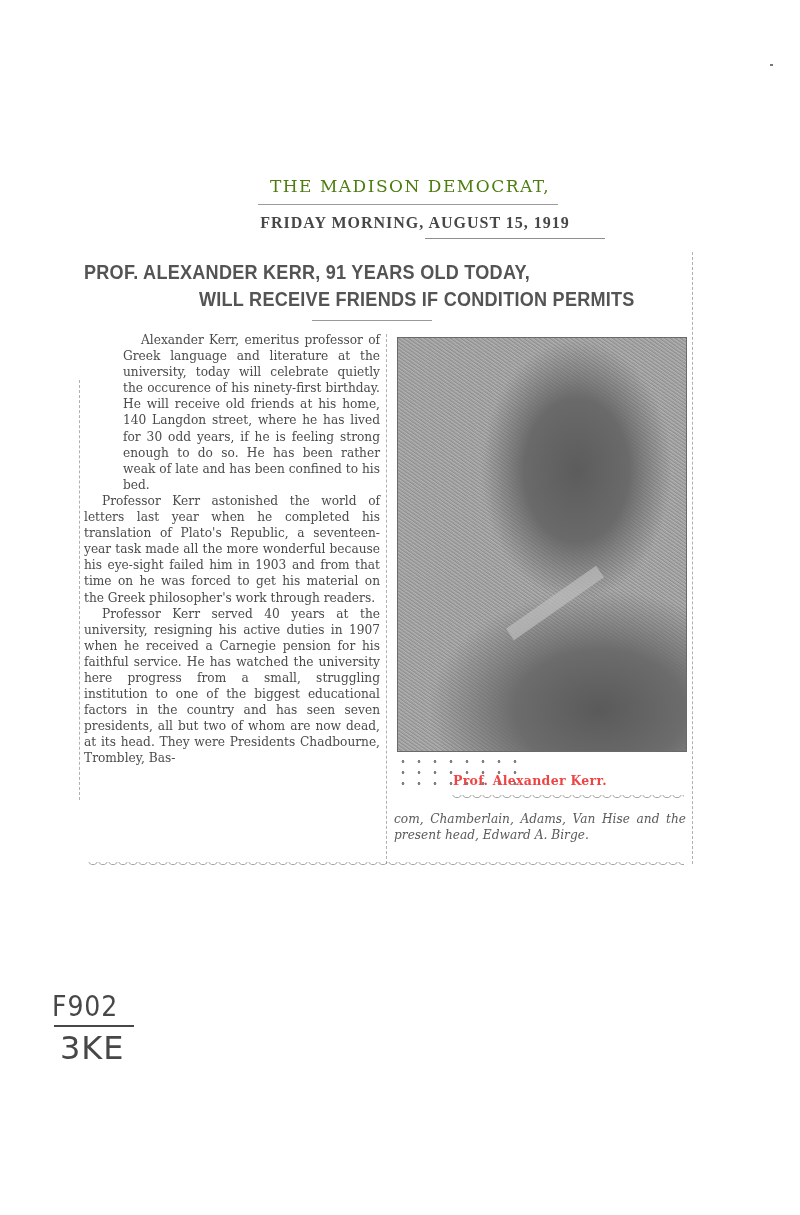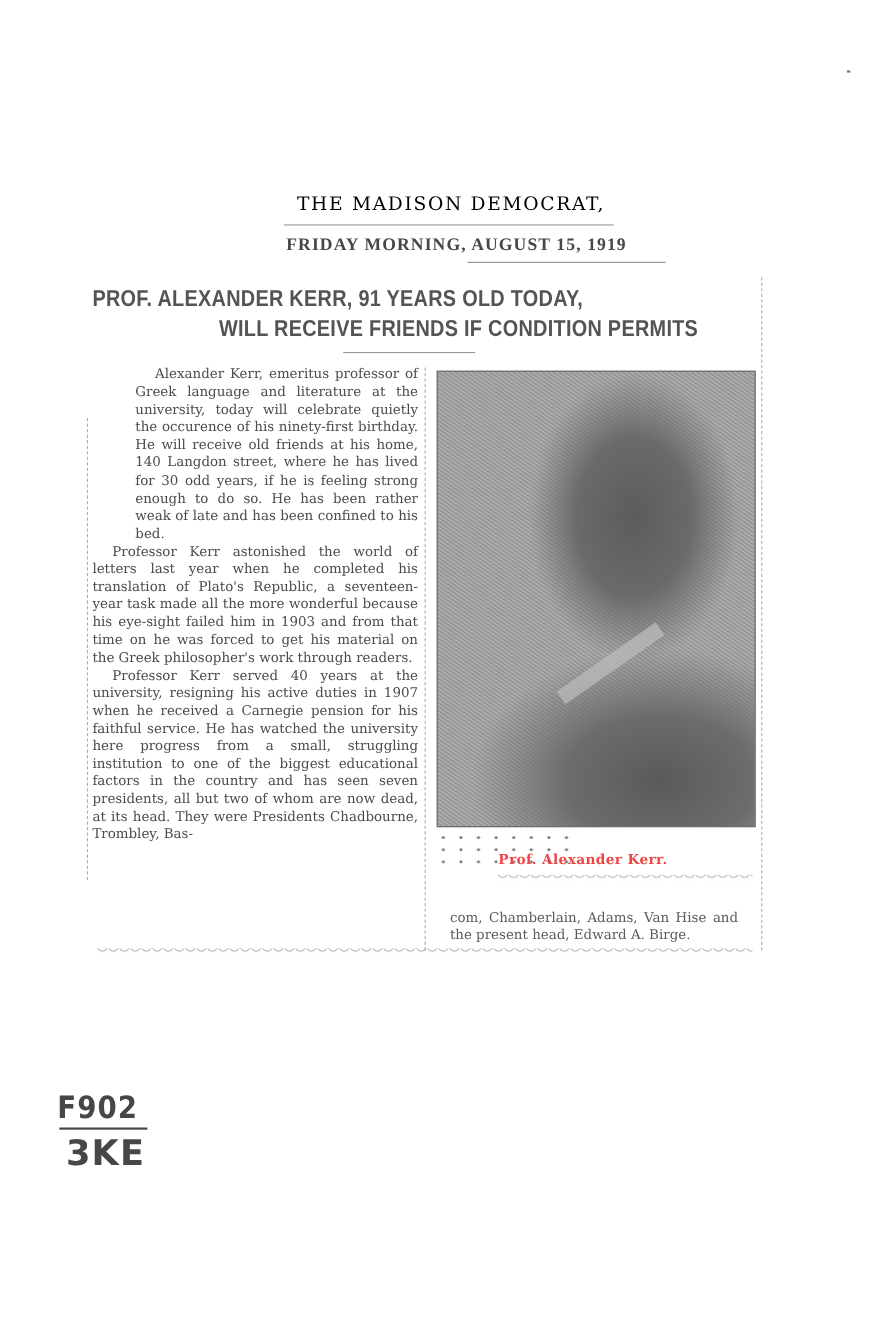--- a/index.html
+++ b/index.html
@@ -1,18 +1,18 @@
 <!DOCTYPE html>
 <html><head>
 <meta charset="utf-8">
 <style>
   html, body { margin: 0; padding: 0; background: #ffffff; }
   body { width: 800px; height: 1215px; position: relative; overflow: hidden; font-family: "DejaVu Serif", serif; color: #3a3a3a; }
   .abs { position: absolute; }
-  .masthead { left: 200px; top: 176px; width: 420px; text-align: center; font-family: "DejaVu Serif", serif; font-size: 17px; letter-spacing: 1.5px; color: #000000; }
+  .masthead { left: 200px; top: 176px; width: 420px; text-align: center; font-family: "DejaVu Serif", serif; font-size: 17px; letter-spacing: 1.5px; color: #4d7c0f; }
   .rule1 { left: 258px; top: 204px; width: 300px; height: 0; border-top: 1px solid #9a9a9a; }
   .dateline { left: 220px; top: 214px; width: 390px; text-align: center; font-family: Liberation Serif, serif; font-weight: bold; font-size: 16px; letter-spacing: 1px; color: #474747; }
   .rule2 { left: 425px; top: 238px; width: 180px; border-top: 1px solid #8e8e8e; }
   .headline { font-family: "Liberation Sans", sans-serif; font-weight: bold; font-size: 21px; color: #545454; transform: scaleX(0.86); transform-origin: left top; white-space: nowrap; letter-spacing: 0.3px; }
   .hl1 { left: 84px; top: 260px; }
   .hl2 { left: 199px; top: 287px; }
   .rule3 { left: 312px; top: 320px; width: 120px; border-top: 1px solid #999; }
   .vline { width: 0; border-left: 1px dashed #b0b0b0; }
   .col1 { left: 84px; top: 332px; width: 296px; font-family: "DejaVu Serif", serif; font-size: 12.2px; line-height: 16.1px; text-align: justify; color: #4b4b4b; }
   .col1 p { margin: 0; text-indent: 18px; }
@@ -23,22 +23,22 @@
       radial-gradient(ellipse 170px 120px at 70% 90%, #5a5a5a 0%, #6c6c6c 50%, rgba(120,120,120,0) 100%),
       repeating-linear-gradient(35deg, #9a9a9a 0px, #b5b5b5 1px, #8c8c8c 2px, #a8a8a8 3px),
       #9e9e9e; }
   .photo .collar { position: absolute; left: 150px; top: 210px; width: 14px; height: 110px; background: rgba(190,190,190,0.7); transform: rotate(55deg); }
   .caption { left: 453px; top: 773px; font-family: "DejaVu Serif", serif; font-weight: bold; font-size: 12.5px; color: #ef4444; letter-spacing: 0.3px; }
   .dots { left: 395px; top: 756px; width: 130px; height: 32px;
     background-image: radial-gradient(circle, #555 1.3px, transparent 1.6px);
     background-size: 16px 11px; opacity: 0.75; }
   .wavy { height: 6px; background-image: radial-gradient(circle at 5px -2px, transparent 4px, #8a8a8a 4.5px, transparent 5.5px); background-size: 10px 6px; opacity: 0.8; }
   .col2 { left: 394px; top: 811px; width: 292px; font-family: "DejaVu Serif", serif; font-size: 12.2px; line-height: 16.1px; text-align: justify; color: #5a5a5a; }
-  .col2 p { margin: 15px; }
-  .handnote { left: 52px; top: 990px; font-family: "DejaVu Sans", sans-serif; color: #474747; font-weight: bold; }
+  .col2 p { margin: 0; font-style: italic; }
+  .handnote { left: 52px; top: 990px; font-family: "DejaVu Sans", sans-serif; color: #474747; }
   .handnote .top { font-size: 28px; letter-spacing: 1px; transform: scaleX(0.9); transform-origin: left; display: block; }
   .handnote .bar { width: 80px; border-top: 2px solid #474747; margin: 2px 0 2px 2px; }
   .handnote .bottom { font-size: 32px; letter-spacing: 1px; display: block; padding-left: 8px; }
   .speck { left: 770px; top: 64px; width: 3px; height: 2px; background: #777; }
 </style>
 </head>
 <body>
 
 <div class="abs speck"></div>
 

